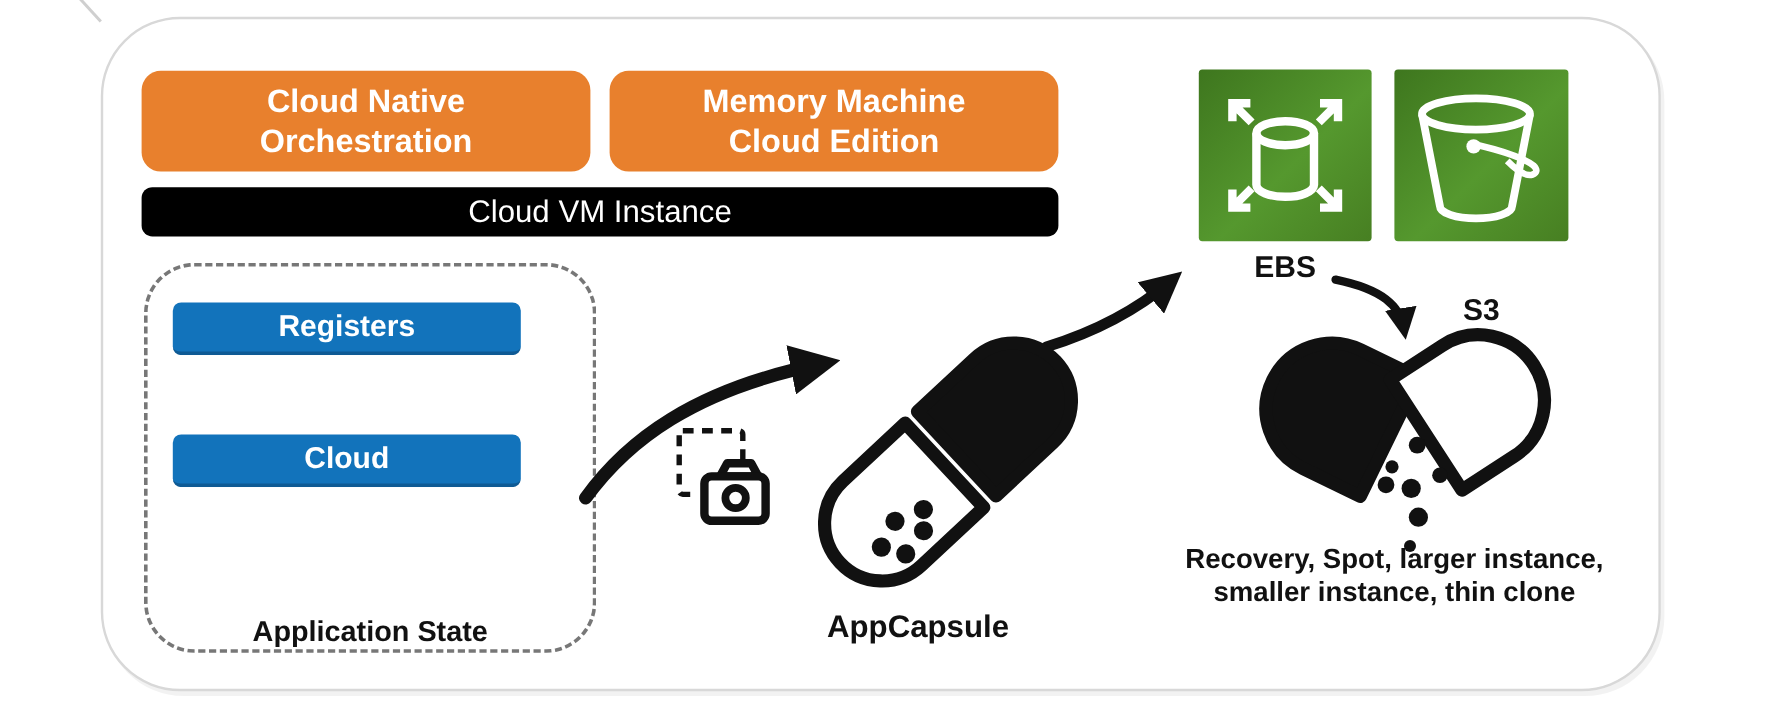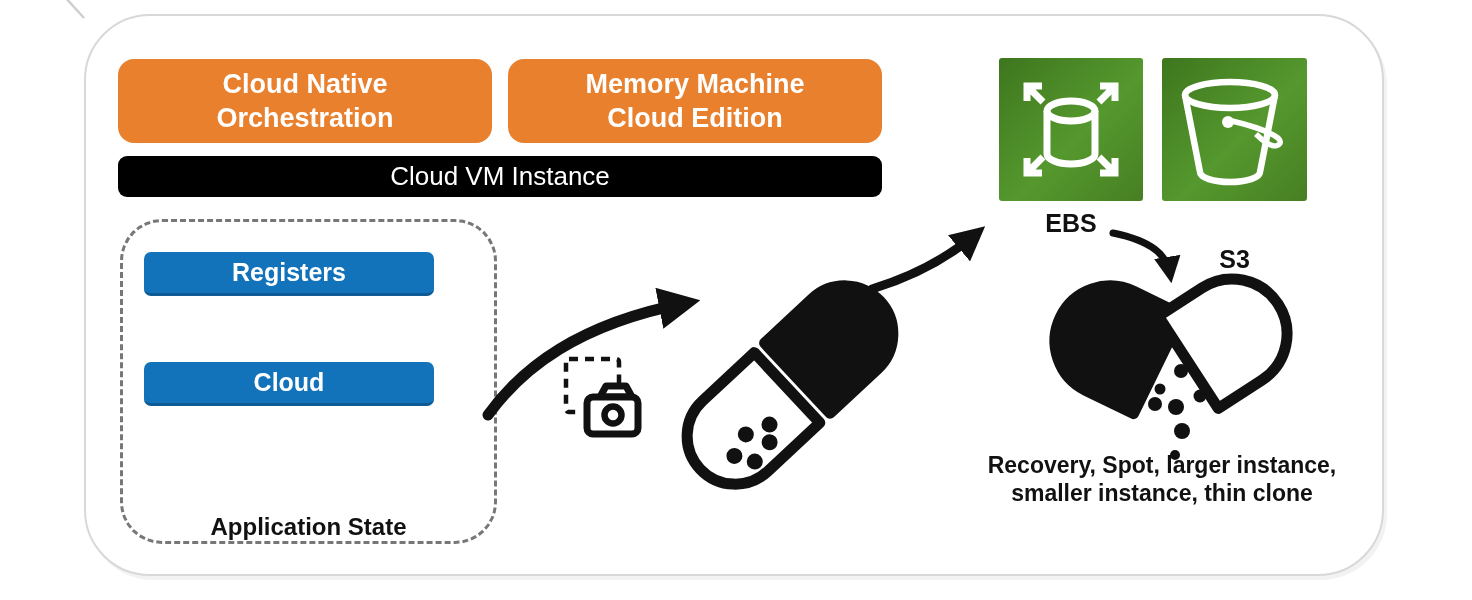--- a/index.html
+++ b/index.html
@@ -136,17 +136,18 @@
         <path d="M23,37 L38,114 A30,10 0 0 0 98,114 L113,37"></path>
         <path d="M70,63 Q104,71 116,80 Q121,85 115,87.5 Q108,90 94,76" stroke-width="5.5"></path>
       </g>
       <circle cx="66" cy="64" r="6" fill="#fff"></circle>
     </svg>
   </div>
 
   <div class="tile-label label-ebs">EBS</div>
   <div class="tile-label label-s3">S3</div>
 
+  <div class="capsule-label">AppCapsule</div>
 
   <div class="outcomes">Recovery, Spot, larger instance,
 smaller instance, thin clone</div>
 
 </div>
 
 </body></html>

